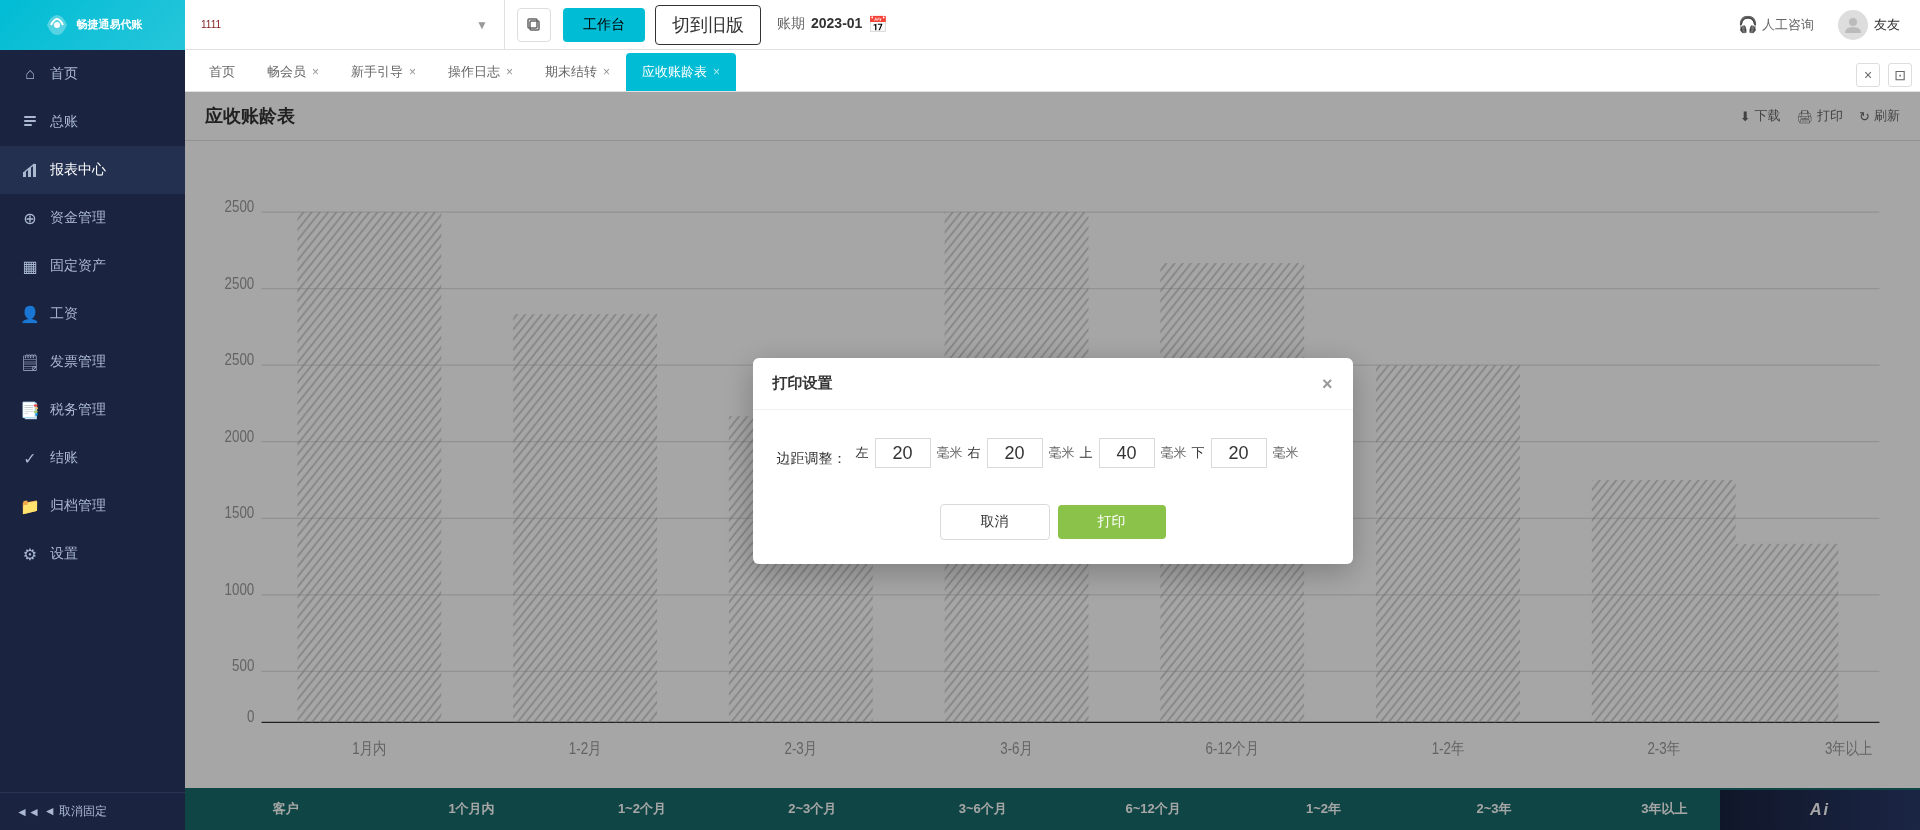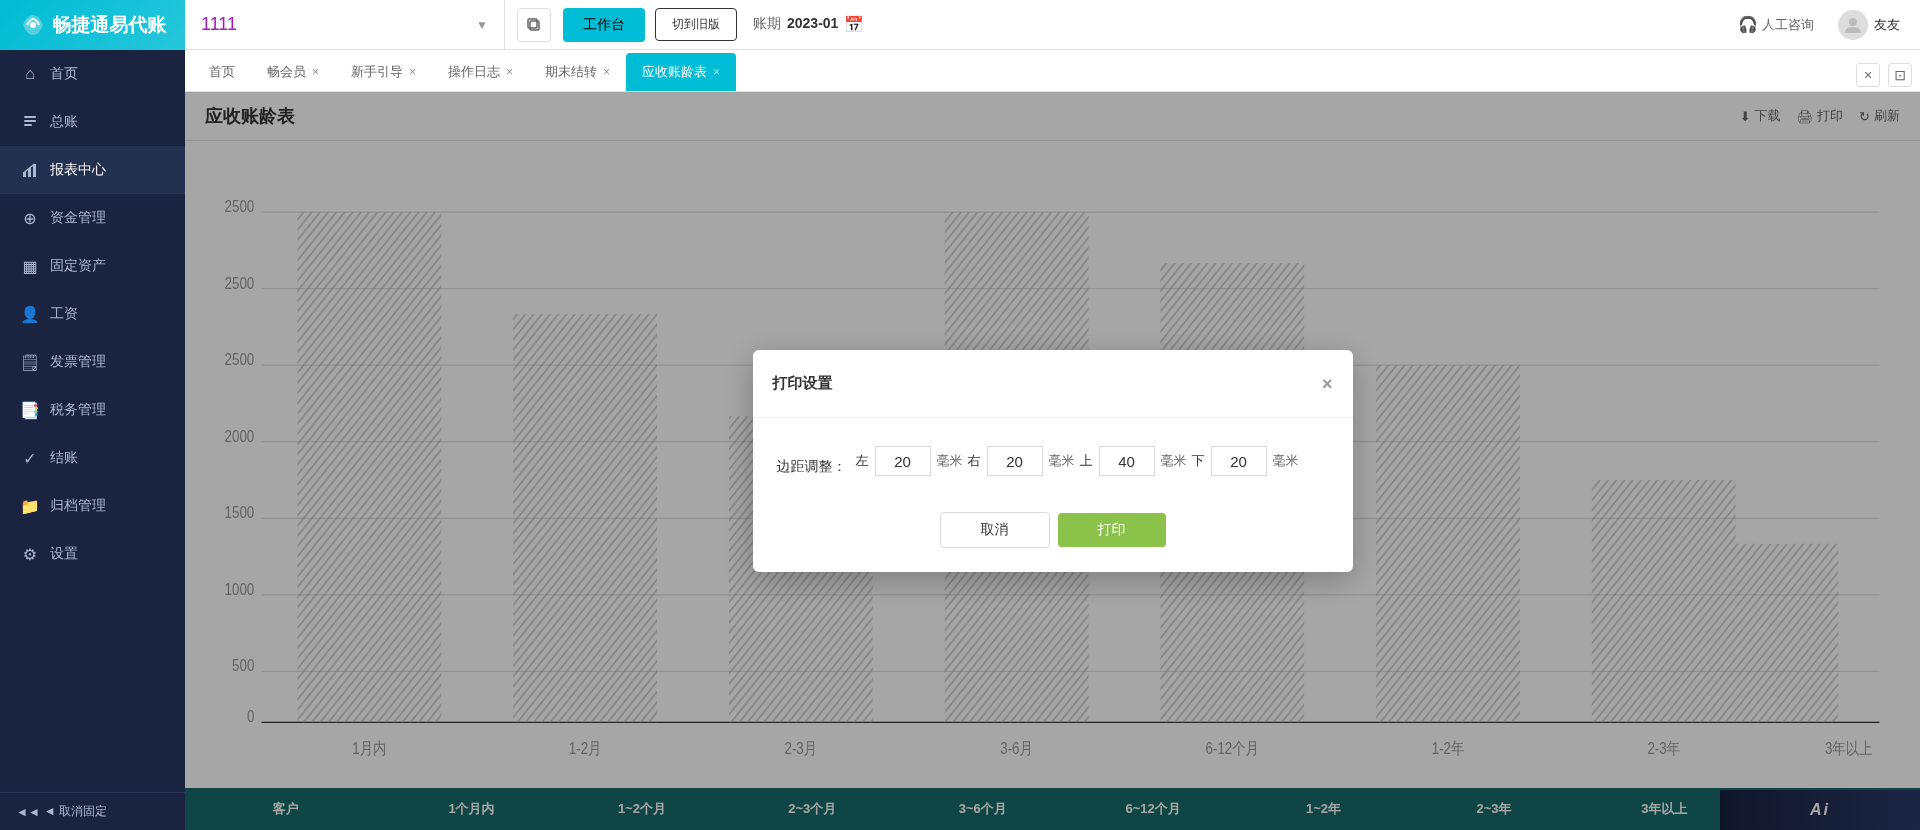--- a/index.html
+++ b/index.html
@@ -16,41 +16,41 @@
       flex-shrink: 0;
     }
     .logo-area {
       width: 185px;
       height: 50px;
       background: linear-gradient(135deg, #00bcd4, #26c6da);
       display: flex;
       align-items: center;
       justify-content: center;
       color: #fff;
-      font-size: 19px;
+      font-size: 11px;
       font-weight: bold;
       flex-shrink: 0;
     }
     .logo-icon {
       width: 28px;
       height: 28px;
       margin-right: 6px;
     }
     .company-selector {
       display: flex;
       align-items: center;
       padding: 0 16px;
       border-right: 1px solid #e0e0e0;
       height: 100%;
       min-width: 320px;
       cursor: pointer;
     }
     .company-name {
-      font-size: 18px;
-      color: #a21caf;
+      font-size: 10px;
+      color: #7f1d1d;
       flex: 1;
     }
     .dropdown-icon {
       color: #999;
       margin-left: 8px;
       font-size: 12px;
     }
     .copy-btn {
       width: 34px;
       height: 34px;
@@ -74,21 +74,21 @@
       font-size: 14px;
       cursor: pointer;
       margin-right: 10px;
     }
     .switch-btn {
       background: #fff;
       color: #333;
       border: 1px solid #333;
       border-radius: 4px;
       padding: 7px 16px;
-      font-size: 12px;
+      font-size: 18px;
       cursor: pointer;
       margin-right: 16px;
     }
     .period-area {
       display: flex;
       align-items: flex-start;
       font-size: 14px;
       color: #333;
       margin-right: auto;
     }
@@ -323,21 +323,21 @@
       background: #fff;
       border-radius: 6px;
       box-shadow: 0 8px 32px rgba(0,0,0,0.25);
       width: 600px;
       overflow: hidden;
     }
     .dialog-header {
       display: flex;
       align-items: center;
       justify-content: space-between;
-      padding: 24px 20px;
+      padding: 16px 20px;
       border-bottom: 1px solid #f0f0f0;
       font-size: 15px;
       font-weight: bold;
       color: #333;
     }
     .dialog-close {
       cursor: pointer;
       color: #999;
       font-size: 18px;
       line-height: 1;
@@ -364,21 +364,21 @@
     .margin-dir {
       font-size: 13px;
       color: #333;
     }
     .margin-input {
       width: 56px;
       height: 30px;
       border: 1px solid #d9d9d9;
       border-radius: 0;
       text-align: center;
-      font-size: 15px;
+      font-size: 18px;
       color: #333;
       outline: none;
     }
     .margin-unit {
       font-size: 13px;
       color: #666;
     }
     .dialog-footer {
       display: flex;
       align-items: center;

